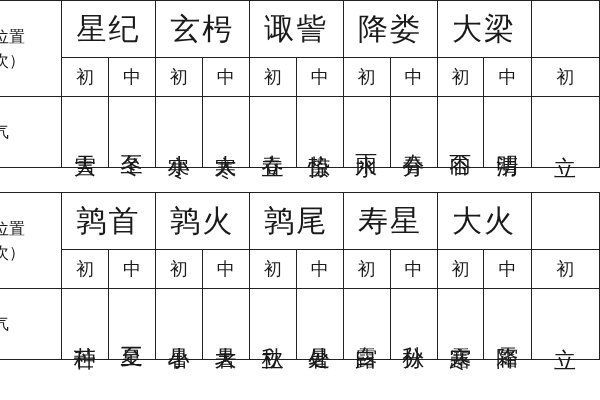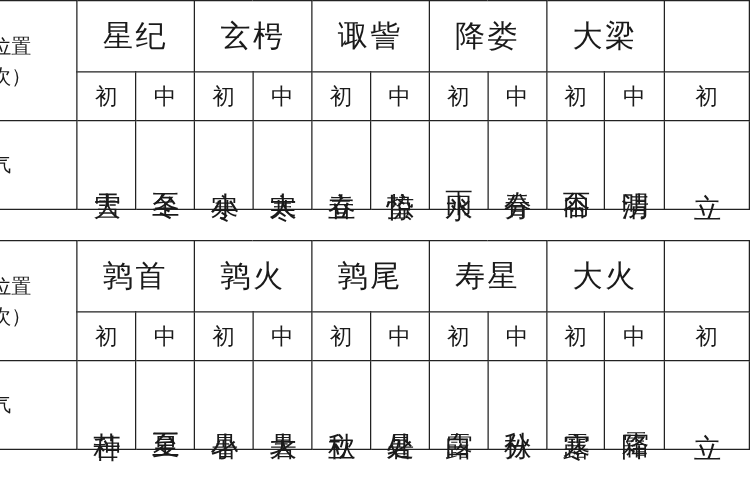--- a/index.html
+++ b/index.html
@@ -37,21 +37,21 @@
   .blk-label {
     width: 120px;
   }
   .blk-label .lab-inner {
     font-size: 16px;
     line-height: 1.25;
     padding: 2px 4px;
     white-space: nowrap;
   }
   .zodiac {
-    font-size: 24px;
+    font-size: 30px;
     height: 56px;
     letter-spacing: 2px;
   }
   .halfhead {
     font-size: 18px;
     height: 38px;
   }
   .term {
     height: 70px;
     font-size: 22px;

